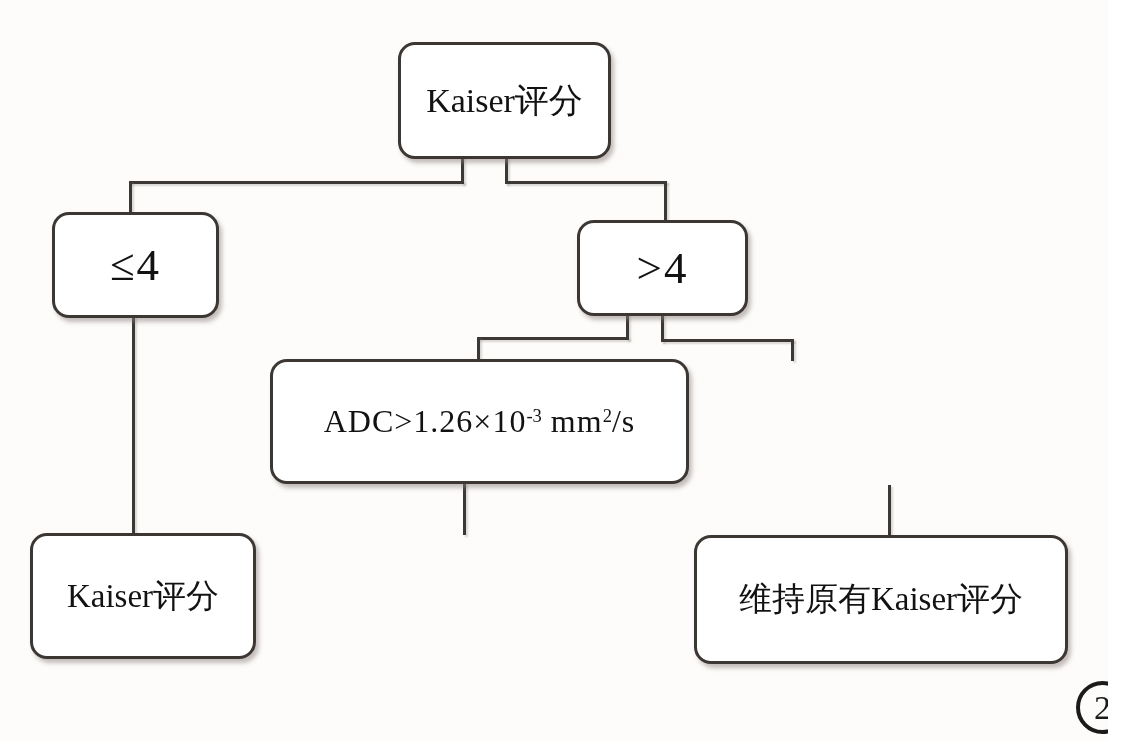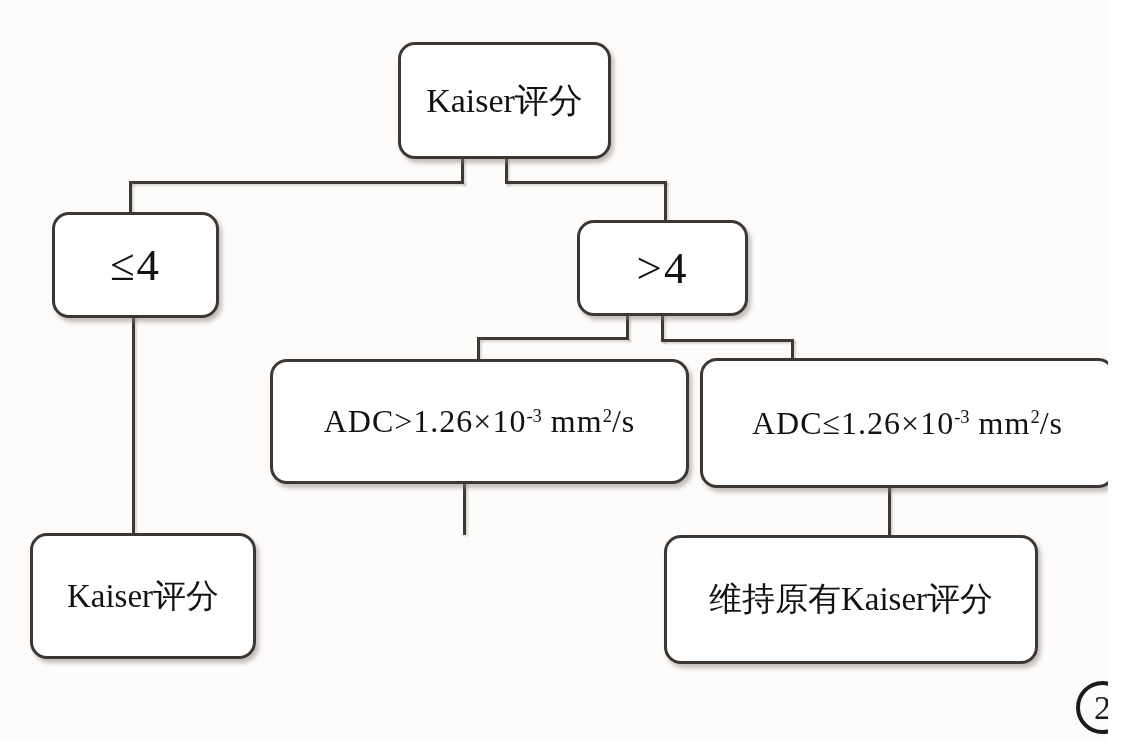--- a/index.html
+++ b/index.html
@@ -41,21 +41,21 @@
     white-space: nowrap;
     z-index: 2;
   }
   .n-root      { left: 398px; top: 42px;  width: 213px; height: 117px; font-size: 34px; }
   .n-le4       { left: 52px;  top: 212px; width: 167px; height: 106px; font-size: 45px; letter-spacing: 2px; }
   .n-gt4       { left: 577px; top: 220px; width: 171px; height: 96px;  font-size: 45px; letter-spacing: 2px; }
   .n-adc-high  { left: 270px; top: 359px; width: 419px; height: 125px; font-size: 32px; letter-spacing: 1px; }
   .n-adc-low   { left: 700px; top: 358px; width: 415px; height: 130px; font-size: 32px; letter-spacing: 1px; }
   .n-keep-left { left: 30px;  top: 533px; width: 226px; height: 126px; font-size: 33px; line-height: 1.12; }
   .n-minus4    { left: 310px; top: 533px; width: 284px; height: 128px; font-size: 33px; }
-  .n-keep-right{ left: 664px; top: 535px; width: 374px; height: 129px; font-size: 33px; }
+  .n-keep-right{ left: 694px; top: 535px; width: 374px; height: 129px; font-size: 33px; }
 
   .node .formula { display: inline; }
   .supscript {
     font-size: 0.58em;
     position: relative;
     top: -0.55em;
     line-height: 0;
     letter-spacing: 0;
   }
 
@@ -107,23 +107,20 @@
   </div>
 
   <div class="node n-gt4">
     <span>&gt;4</span>
   </div>
 
   <div class="node n-adc-high">
     <span class="formula"><span>ADC&gt;1.26×10</span><span class="supscript">-3</span><span> mm</span><span class="supscript">2</span><span>/s</span></span>
   </div>
 
-  <div class="node n-adc-low">
-    <span class="formula"><span>ADC≤1.26×10</span><span class="supscript">-3</span><span> mm</span><span class="supscript">2</span><span>/s</span></span>
-  </div>
 
   <div class="node n-keep-left">
     <span>Kaiser评分</span>
   </div>
 
 
   <div class="node n-keep-right">
     <span>维持原有Kaiser评分</span>
   </div>
 

